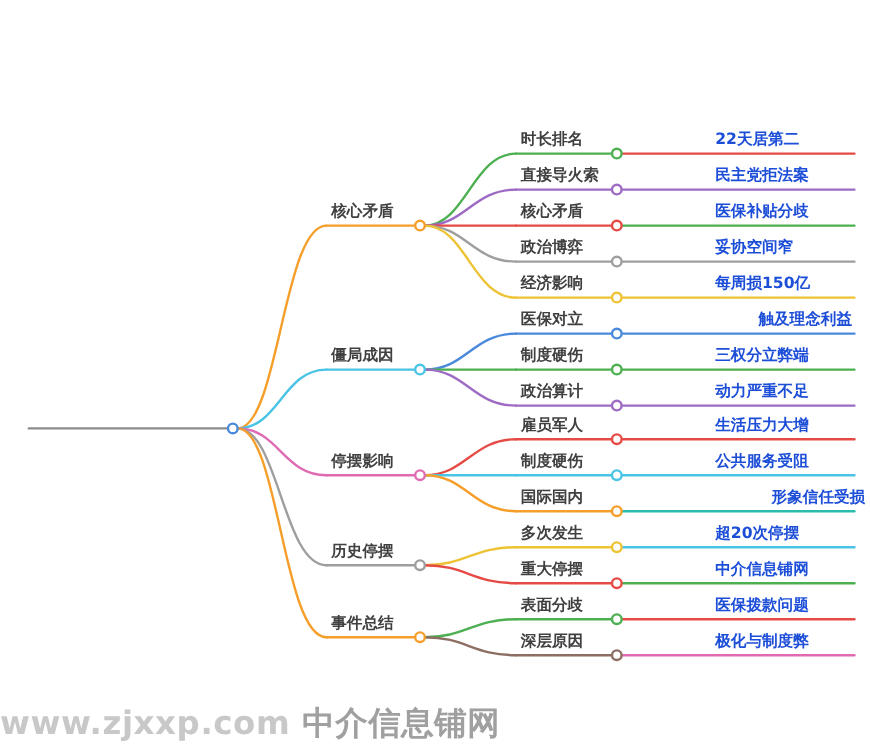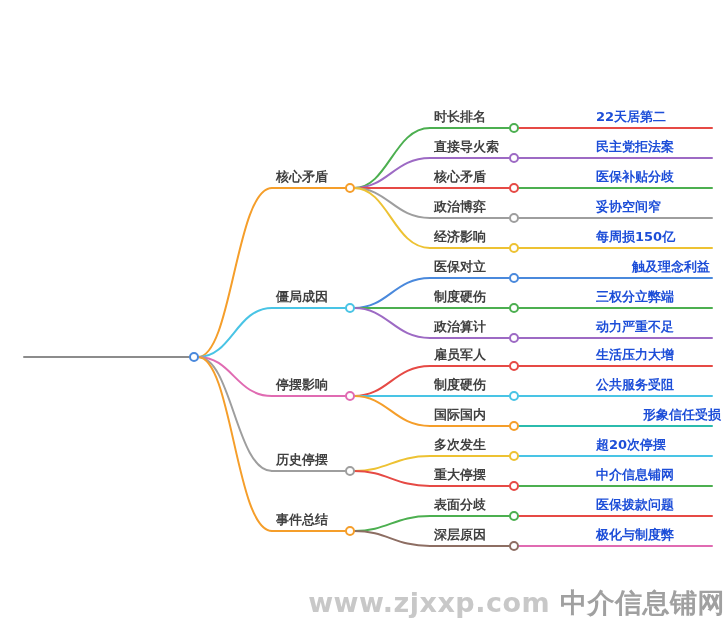--- a/index.html
+++ b/index.html
@@ -11,21 +11,21 @@
   svg.edges { position:absolute; top:0; left:0; }
   svg.edges path { fill:none; stroke-width:2; stroke-linecap:round; }
   svg.edges circle { fill:#ffffff; stroke-width:2; }
   .lbl {
     position:absolute; height:19px; line-height:19px; font-size:13px; font-weight:600;
     color:#404040; white-space:nowrap;
   }
   .root-lbl { color:#333333; }
   .leaf-lbl { color:#1d4ed8; }
   .wm {
-    position:absolute; top:585px; left:0; width:100%; text-align:right;
+    position:absolute; top:585px; left:0; width:100%; text-align:left;
     font-size:27px; font-weight:700; color:#c8c8c8; letter-spacing:0.5px;
   }
   .wm .site { color:#a0a0a0; }
 </style>
 </head>
 <body>
 
 <div id="stage">
 
   <svg class="edges" width="725" height="629" viewBox="0 0 725 629">

